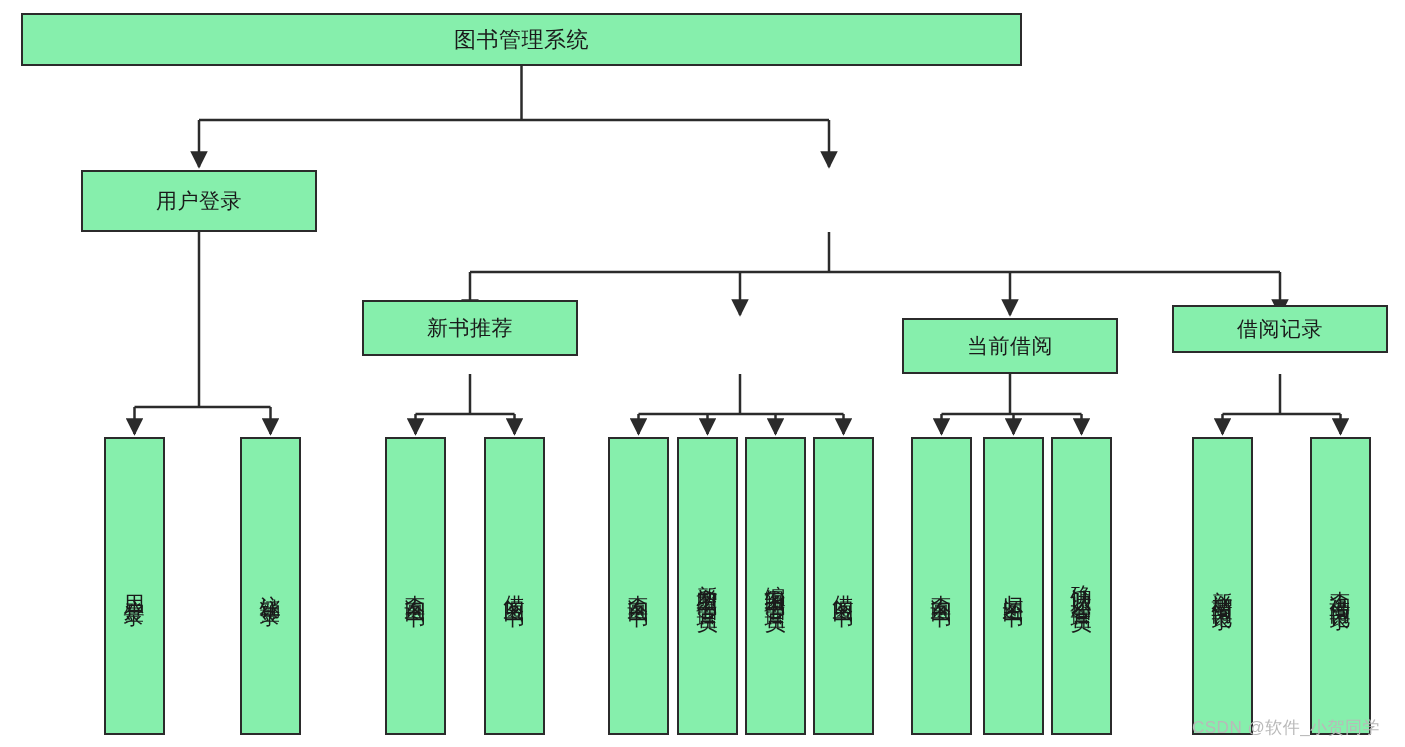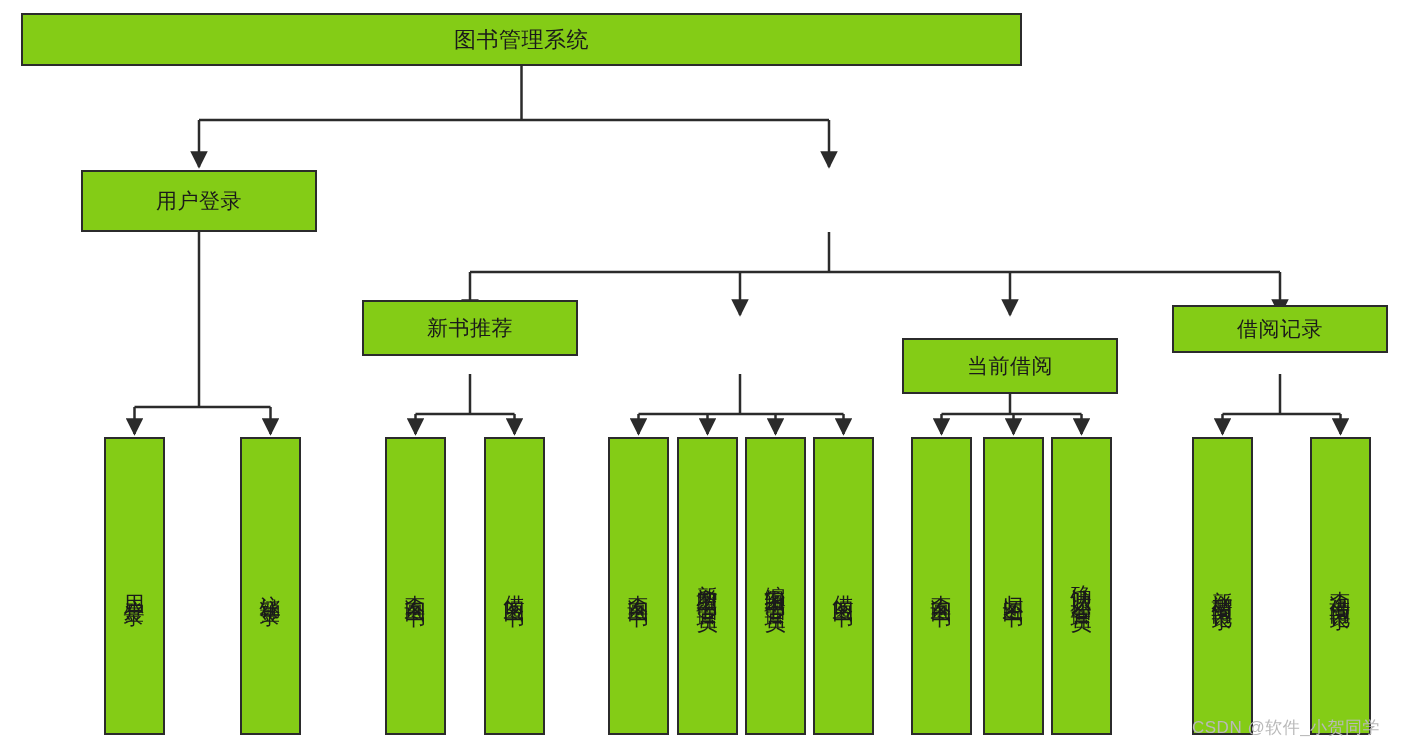--- a/index.html
+++ b/index.html
@@ -21,21 +21,21 @@
     position: absolute;
     left: 0;
     top: 0;
     width: 1405px;
     height: 747px;
     pointer-events: none;
   }
   .node {
     position: absolute;
     box-sizing: border-box;
-    background: #84cc16;
+    background: #86efac;
     border: 2px solid #2b2b2b;
     display: flex;
     align-items: center;
     justify-content: center;
     color: #1a1a1a;
   }
   .node.horiz {
     font-size: 21px;
     letter-spacing: 0.5px;
   }
@@ -112,21 +112,21 @@
     <span class="label">图书管理系统</span>
   </div>
 
   <div class="node horiz" style="left: 81px; top: 170px; width: 236px; height: 62px;">
     <span class="label">用户登录</span>
   </div>
 
   <div class="node horiz" style="left: 362px; top: 300px; width: 216px; height: 56px; justify-content: center;">
     <span class="label">新书推荐</span>
   </div>
-  <div class="node horiz" style="left: 902px; top: 318px; width: 216px; height: 56px; margin-top: 20px;">
+  <div class="node horiz" style="left: 902px; top: 318px; width: 216px; height: 56px;">
     <span class="label">当前借阅</span>
   </div>
   <div class="node horiz" style="left: 1172px; top: 305px; width: 216px; height: 48px;">
     <span class="label">借阅记录</span>
   </div>
 
   <div class="node vert" style="left: 104px; top: 437px; width: 61px; height: 298px;">
     <span class="vtext">用户登录</span>
   </div>
   <div class="node vert" style="left: 240px; top: 437px; width: 61px; height: 298px;">

